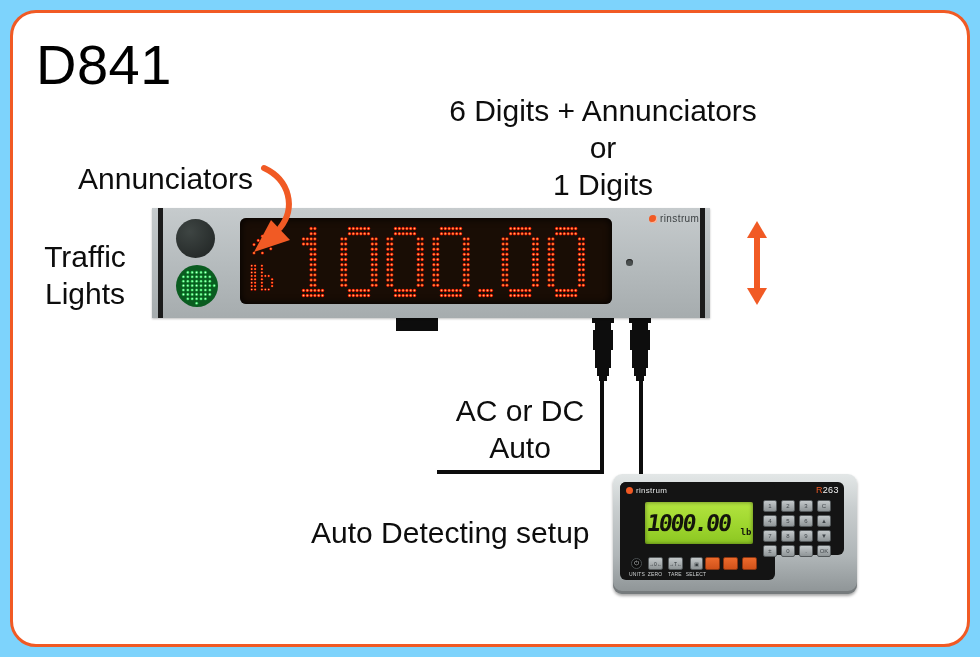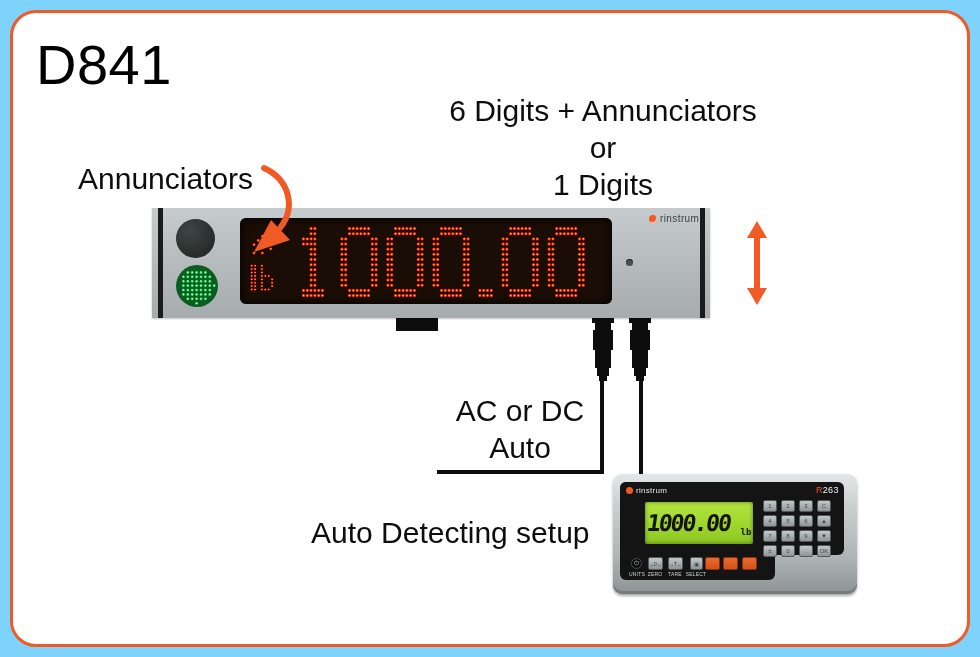--- a/index.html
+++ b/index.html
@@ -81,20 +81,22 @@
   <div class="frame"></div>
 
   <div class="title">D841</div>
 
   <div class="lbl center" style="left:433px;top:92px;width:340px;">6 Digits + Annunciators
 or
 1 Digits</div>
 
   <div class="lbl" style="left:78px;top:160px;">Annunciators</div>
 
+  <div class="lbl center" style="left:30px;top:238px;width:110px;">Traffic
+Lights</div>
 
   <div class="panel">
     <div class="panel-bar-left"></div>
     <div class="panel-bar-right"></div>
     <div class="light light-off"></div>
     <svg class="light-green-svg" viewBox="0 0 44 44">
         <circle cx="22" cy="22" r="21" fill="#0a5c20"></circle>
         <circle cx="12.8" cy="8.4" r="1.55" fill="url(#grng)"></circle>
         <circle cx="17.200000000000003" cy="8.4" r="1.55" fill="url(#grng)"></circle>
         <circle cx="21.6" cy="8.4" r="1.55" fill="url(#grng)"></circle>

